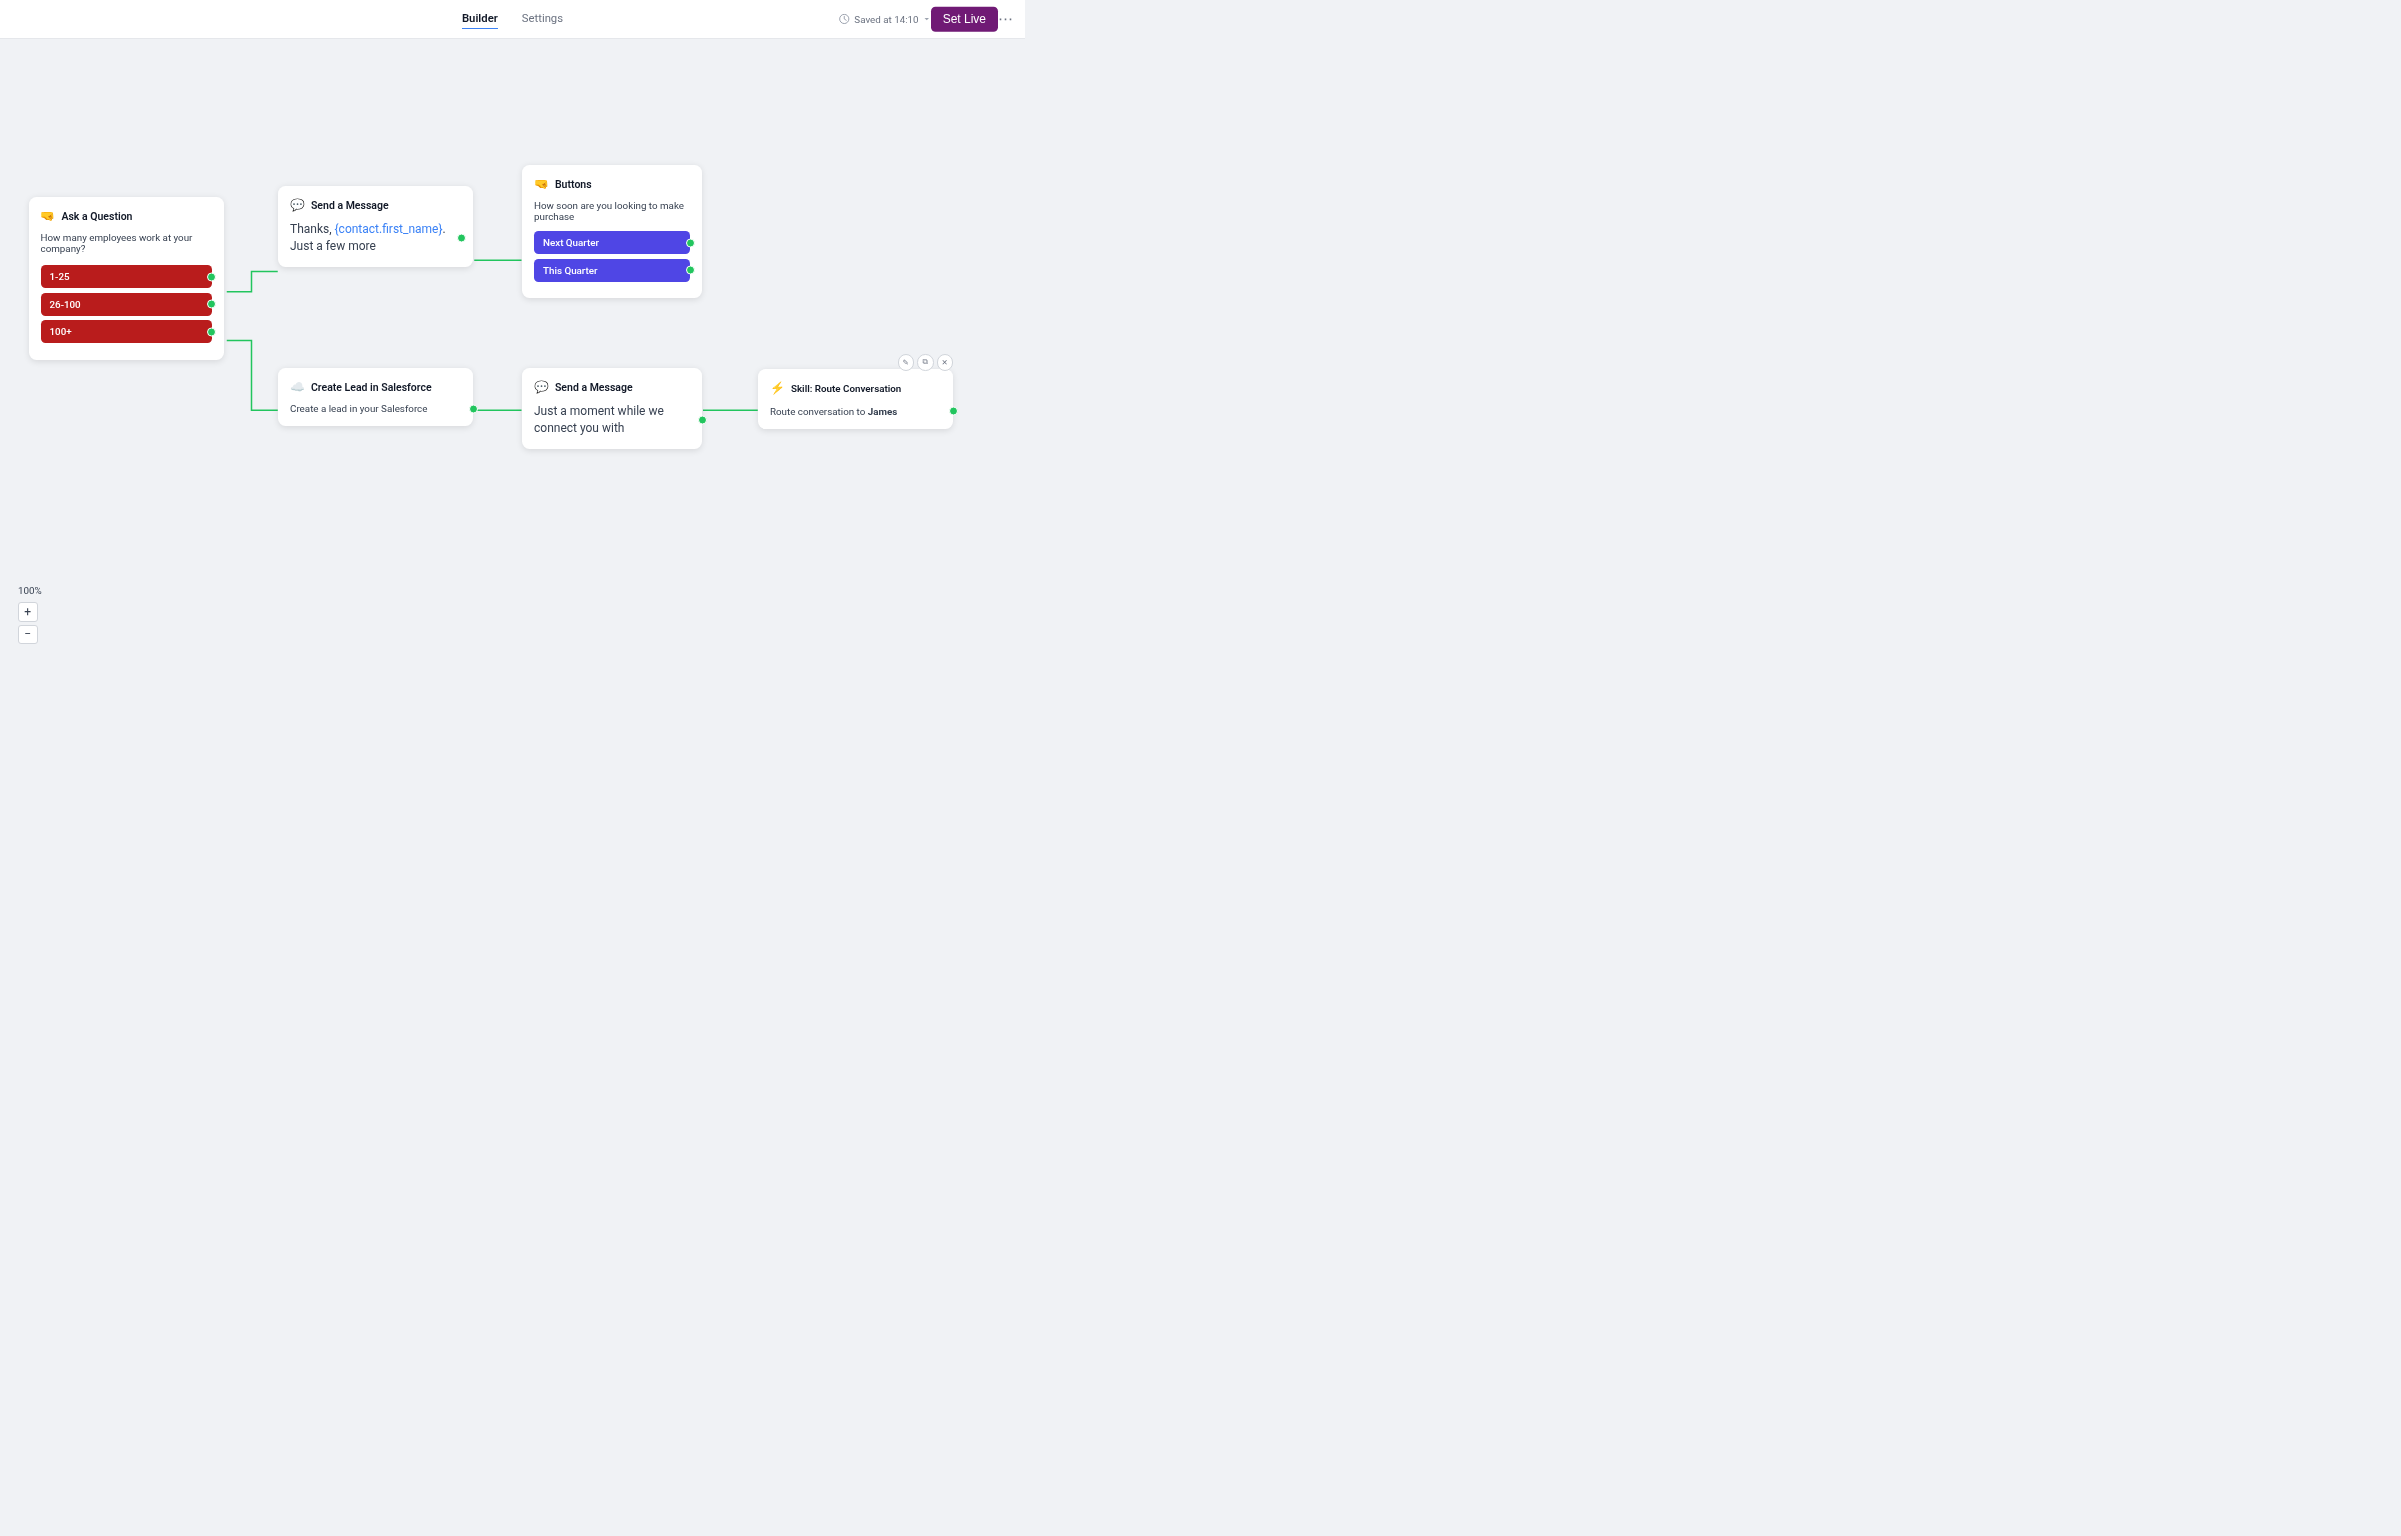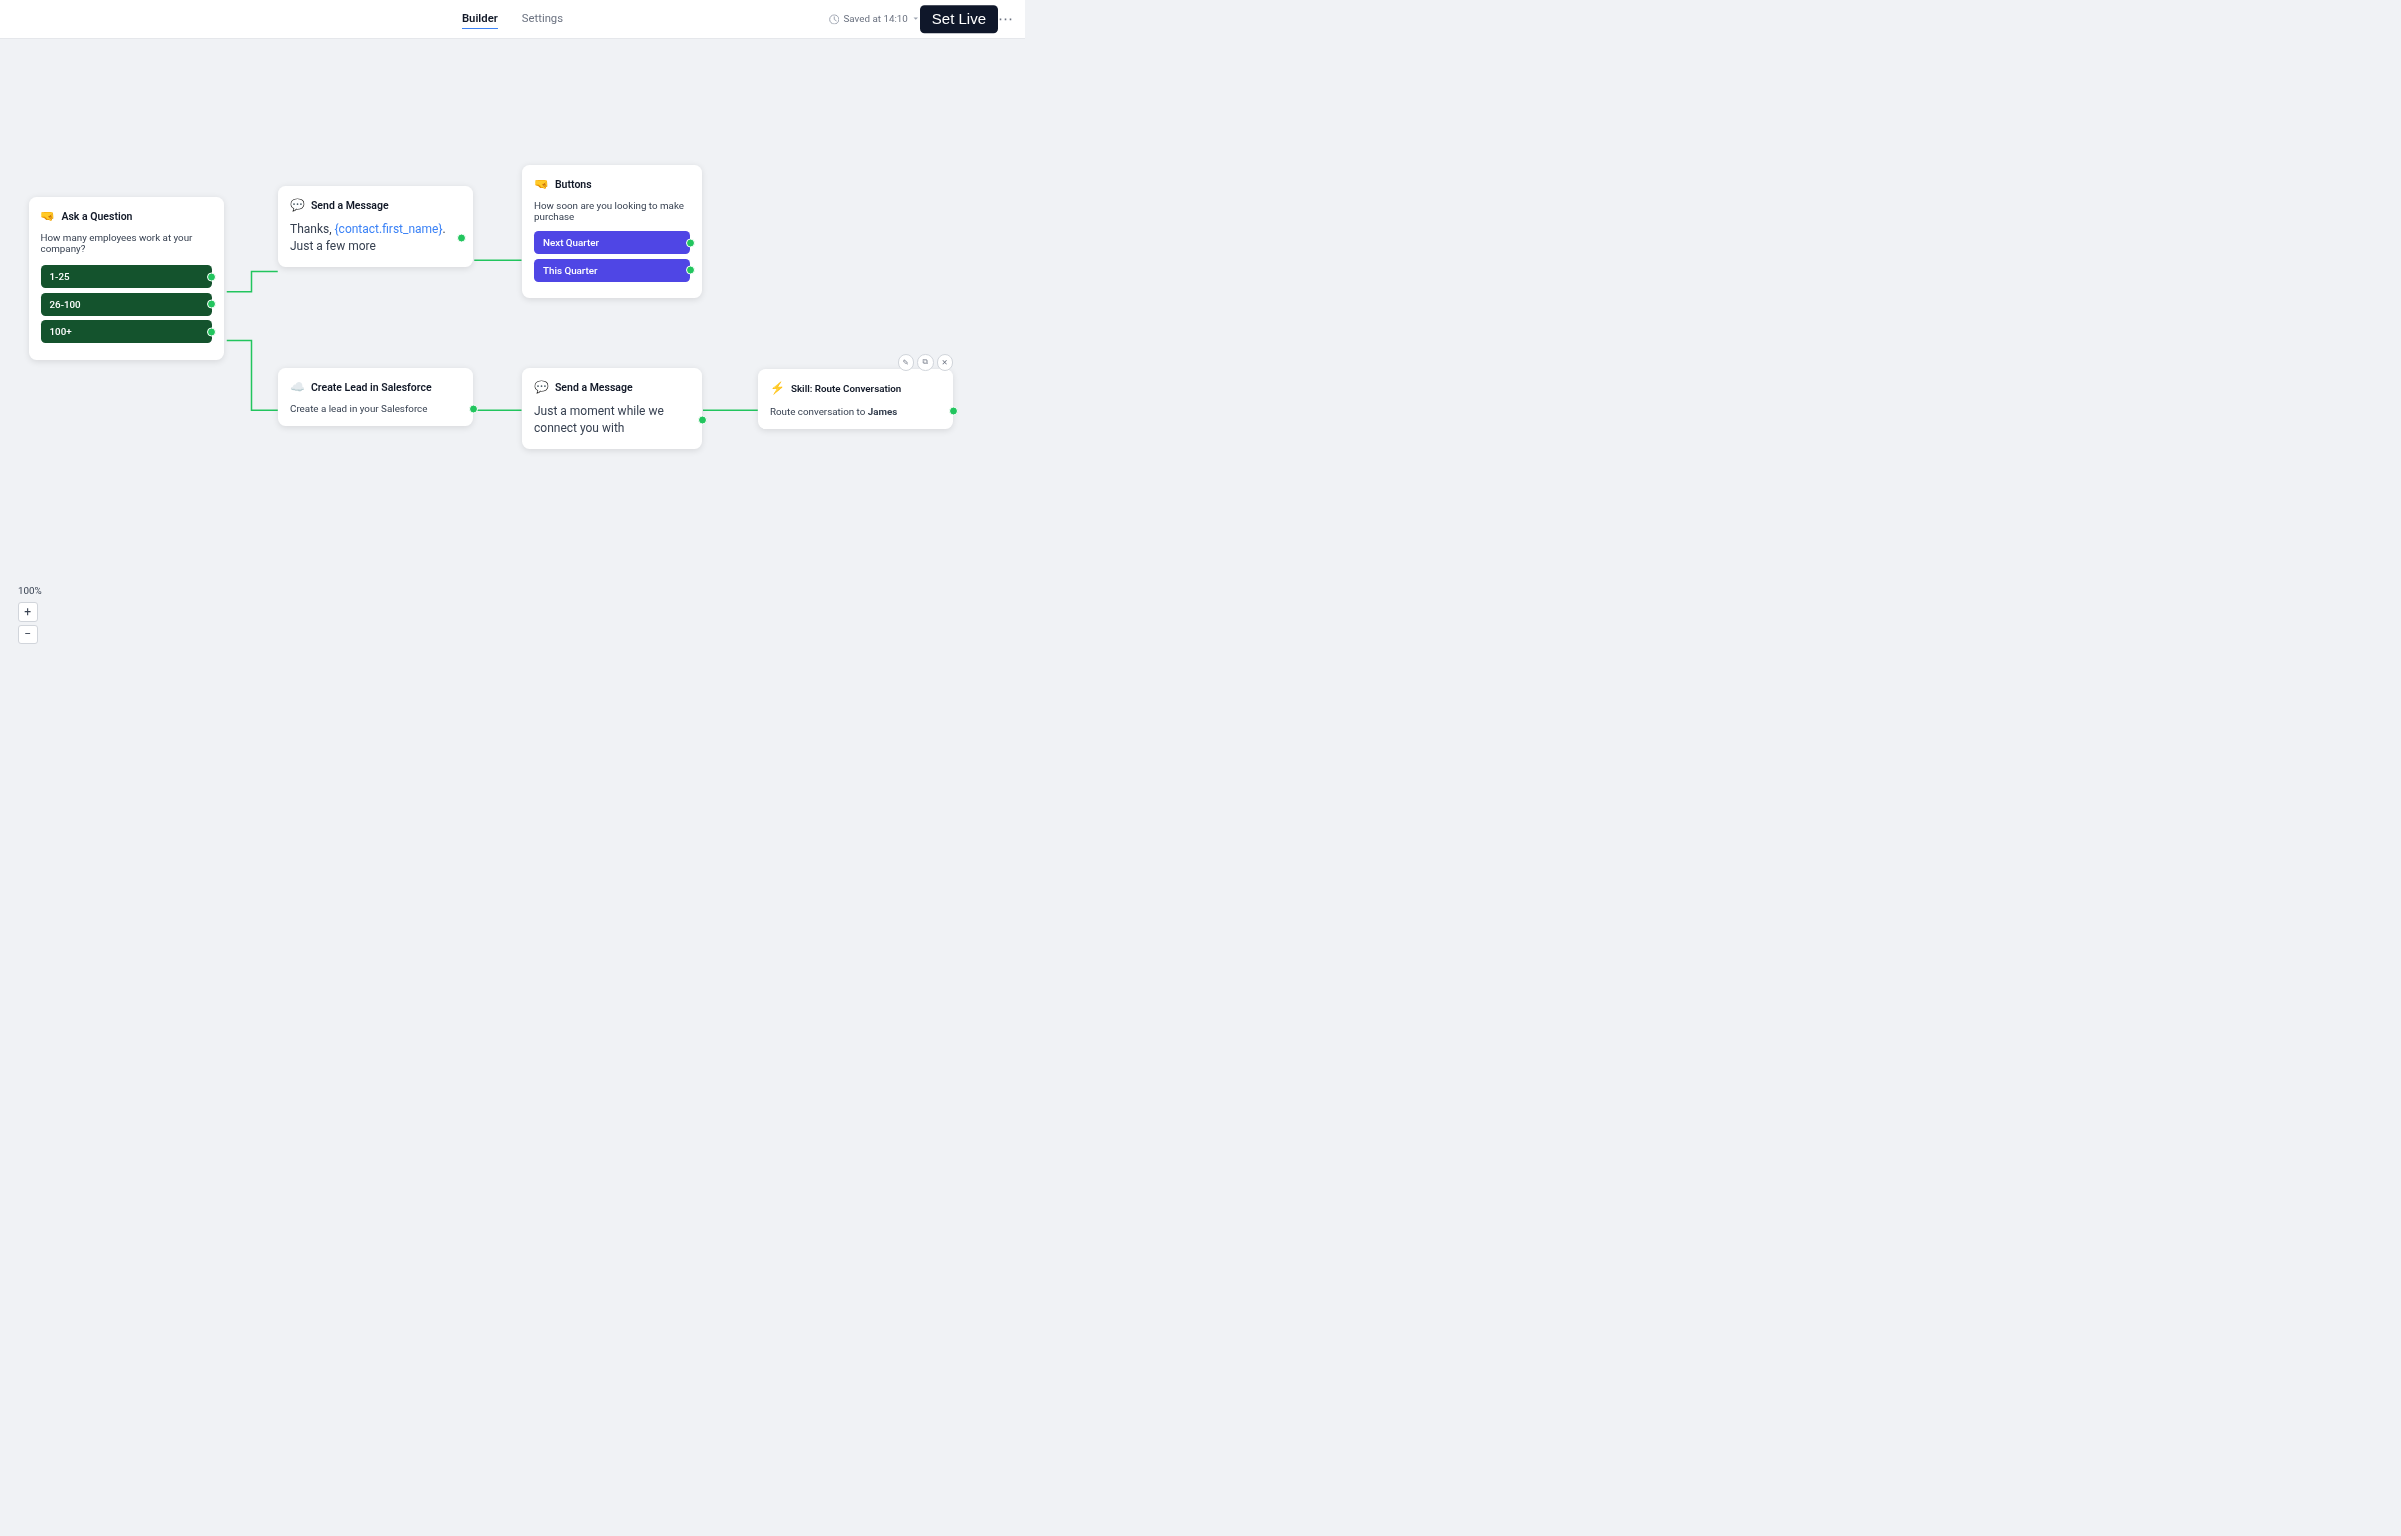--- a/index.html
+++ b/index.html
@@ -50,26 +50,26 @@
       gap: 0;
     }
     .saved-label {
       font-size: 9.8px;
       color: #6b7280;
       display: flex;
       align-items: center;
       gap: 4.5px;
     }
     .btn-set-live {
-      background: #0f172a;
+      background: #701a75;
       color: #fff;
       border: none;
       border-radius: 4.5px;
       padding: 5.3px 12px;
-      font-size: 15px;
+      font-size: 12px;
       font-weight: 500;
       cursor: pointer;
     }
     .more-btn {
       color: #6b7280;
       font-size: 15px;
       cursor: pointer;
       background: none;
       border: none;
     }
@@ -113,21 +113,21 @@
     }
     .ask-question-text {
       font-size: 9.8px;
       color: #374151;
       margin-bottom: 11px;
     }
     .ask-option-btn {
       display: flex;
       align-items: center;
       justify-content: space-between;
-      background: #14532d;
+      background: #b91c1c;
       color: #fff;
       border-radius: 4.5px;
       padding: 6px 9px;
       font-size: 9.8px;
       font-weight: 500;
       margin-bottom: 4.5px;
       position: relative;
     }
     .connector-dot {
       width: 9px;

